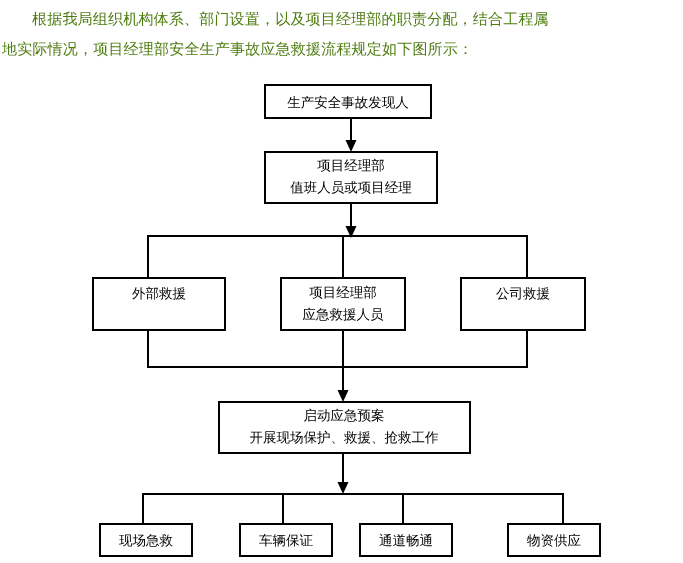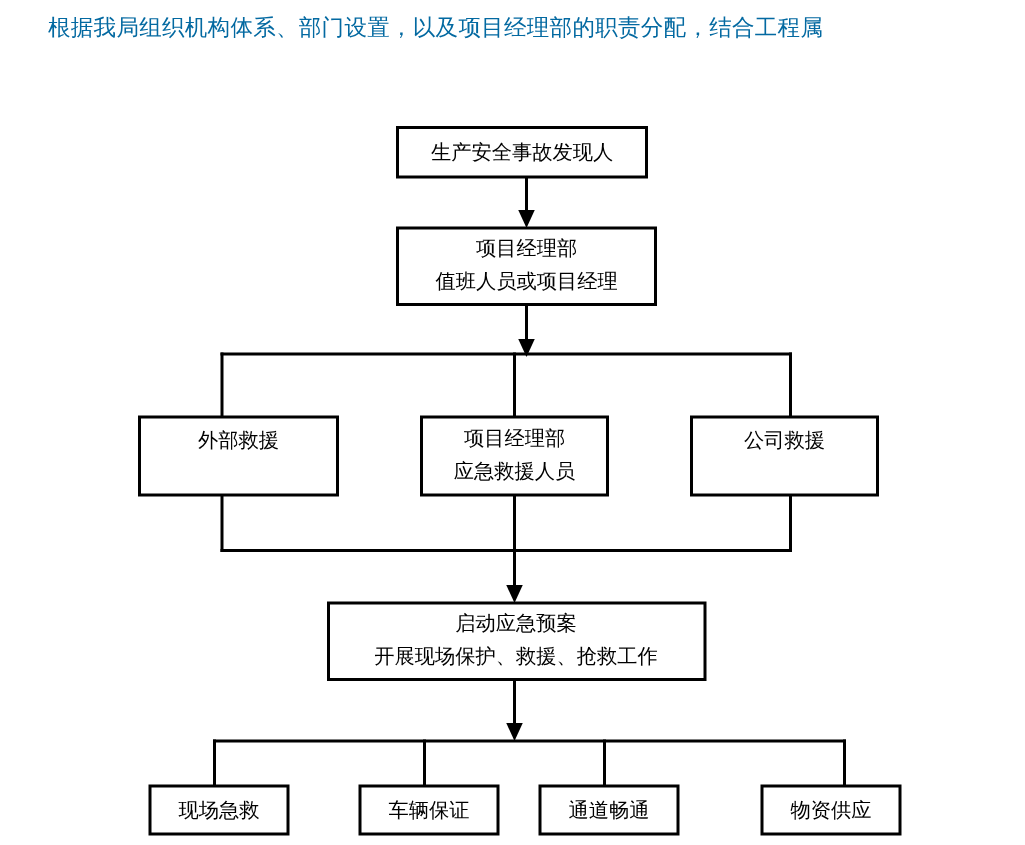--- a/index.html
+++ b/index.html
@@ -17,21 +17,21 @@
   #intro {
     position: absolute;
     left: 0;
     top: 0;
     width: 683px;
     padding: 0;
   }
   .intro-line {
     font-family: "Liberation Serif", "DejaVu Serif", serif;
     font-size: 15px;
-    color: #0369a1;
+    color: #4d7c0f;
     line-height: 30px;
     white-space: nowrap;
     letter-spacing: 0.2px;
   }
   .intro-line.first {
     text-indent: 32px;
     margin-top: 4px;
   }
   .intro-line.second {
     text-indent: 2px;
@@ -66,20 +66,21 @@
     fill: #000000;
     text-anchor: middle;
     dominant-baseline: middle;
   }
 </style>
 </head>
 <body>
 
 <div id="intro">
   <div class="intro-line first">根据我局组织机构体系、部门设置，以及项目经理部的职责分配，结合工程属</div>
+  <div class="intro-line second">地实际情况，项目经理部安全生产事故应急救援流程规定如下图所示：</div>
 </div>
 
 <div id="flow-wrap">
   <svg class="flow" width="683" height="493" viewBox="0 0 683 493" xmlns="http://www.w3.org/2000/svg">
 
     <g>
       <path class="ln" d="M351,48 L351,74"></path>
       <polygon class="ah" points="351,82 345.5,70 356.5,70"></polygon>
     </g>
 

